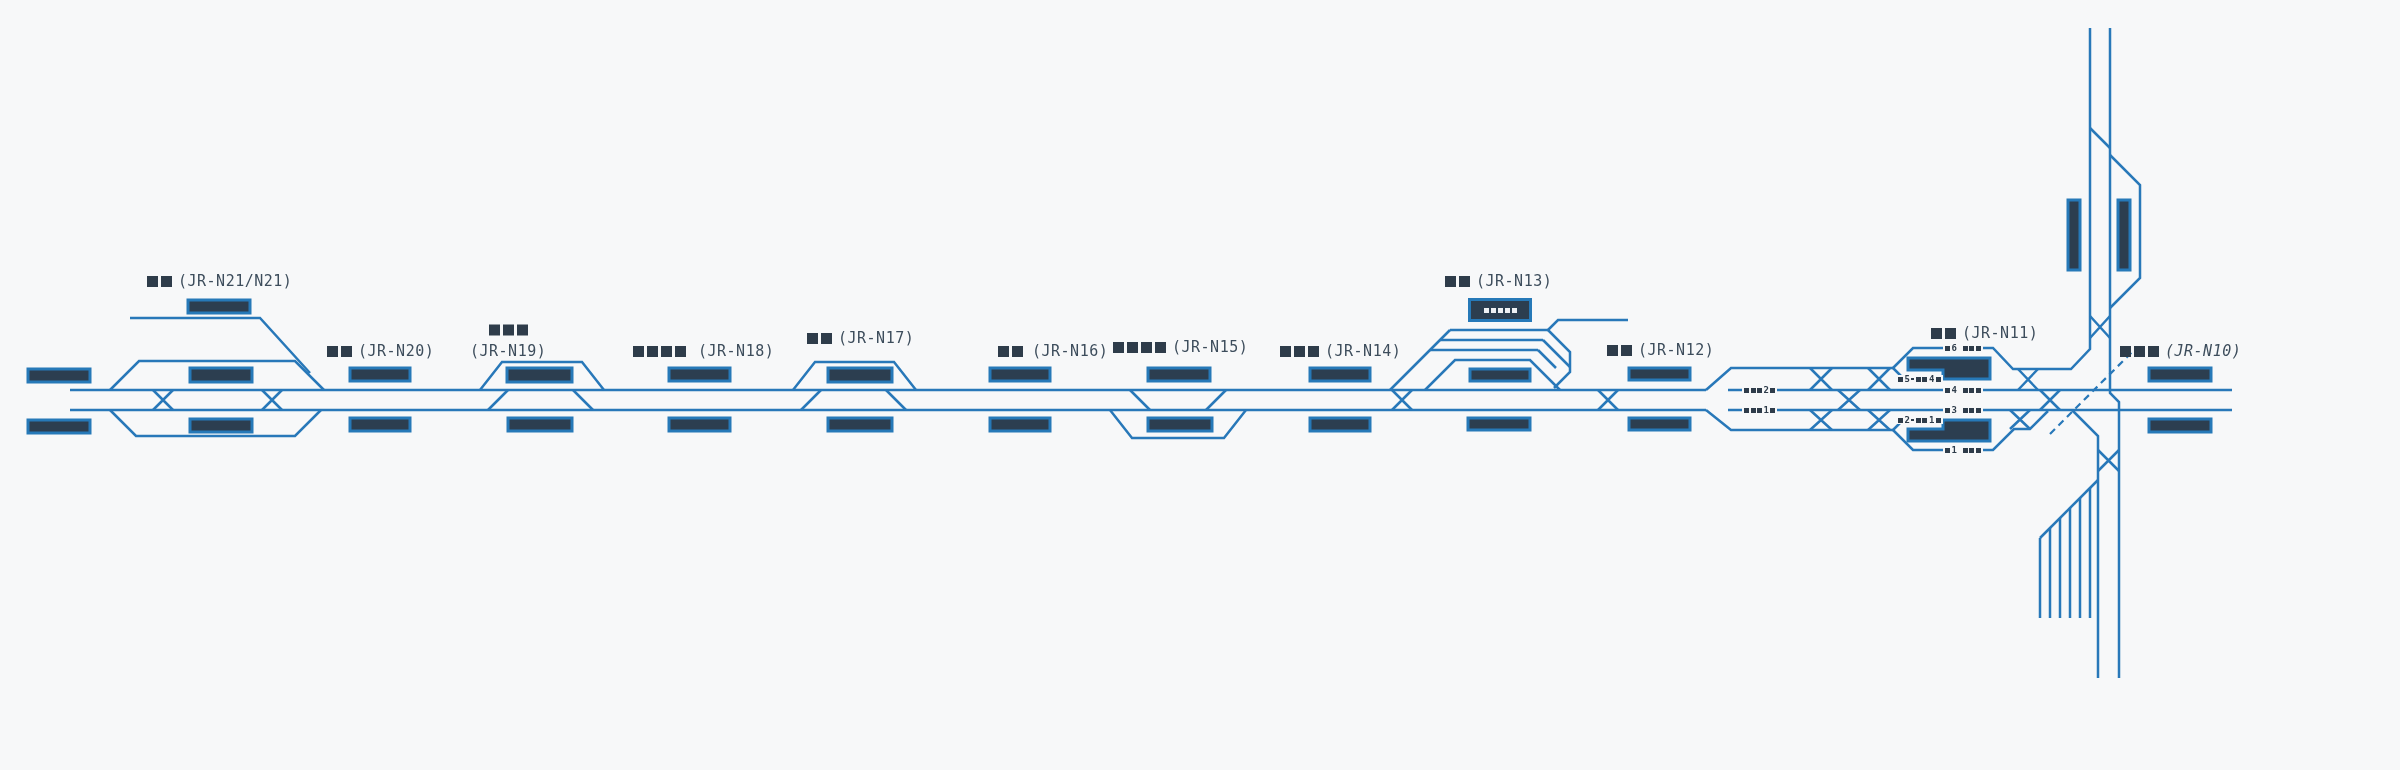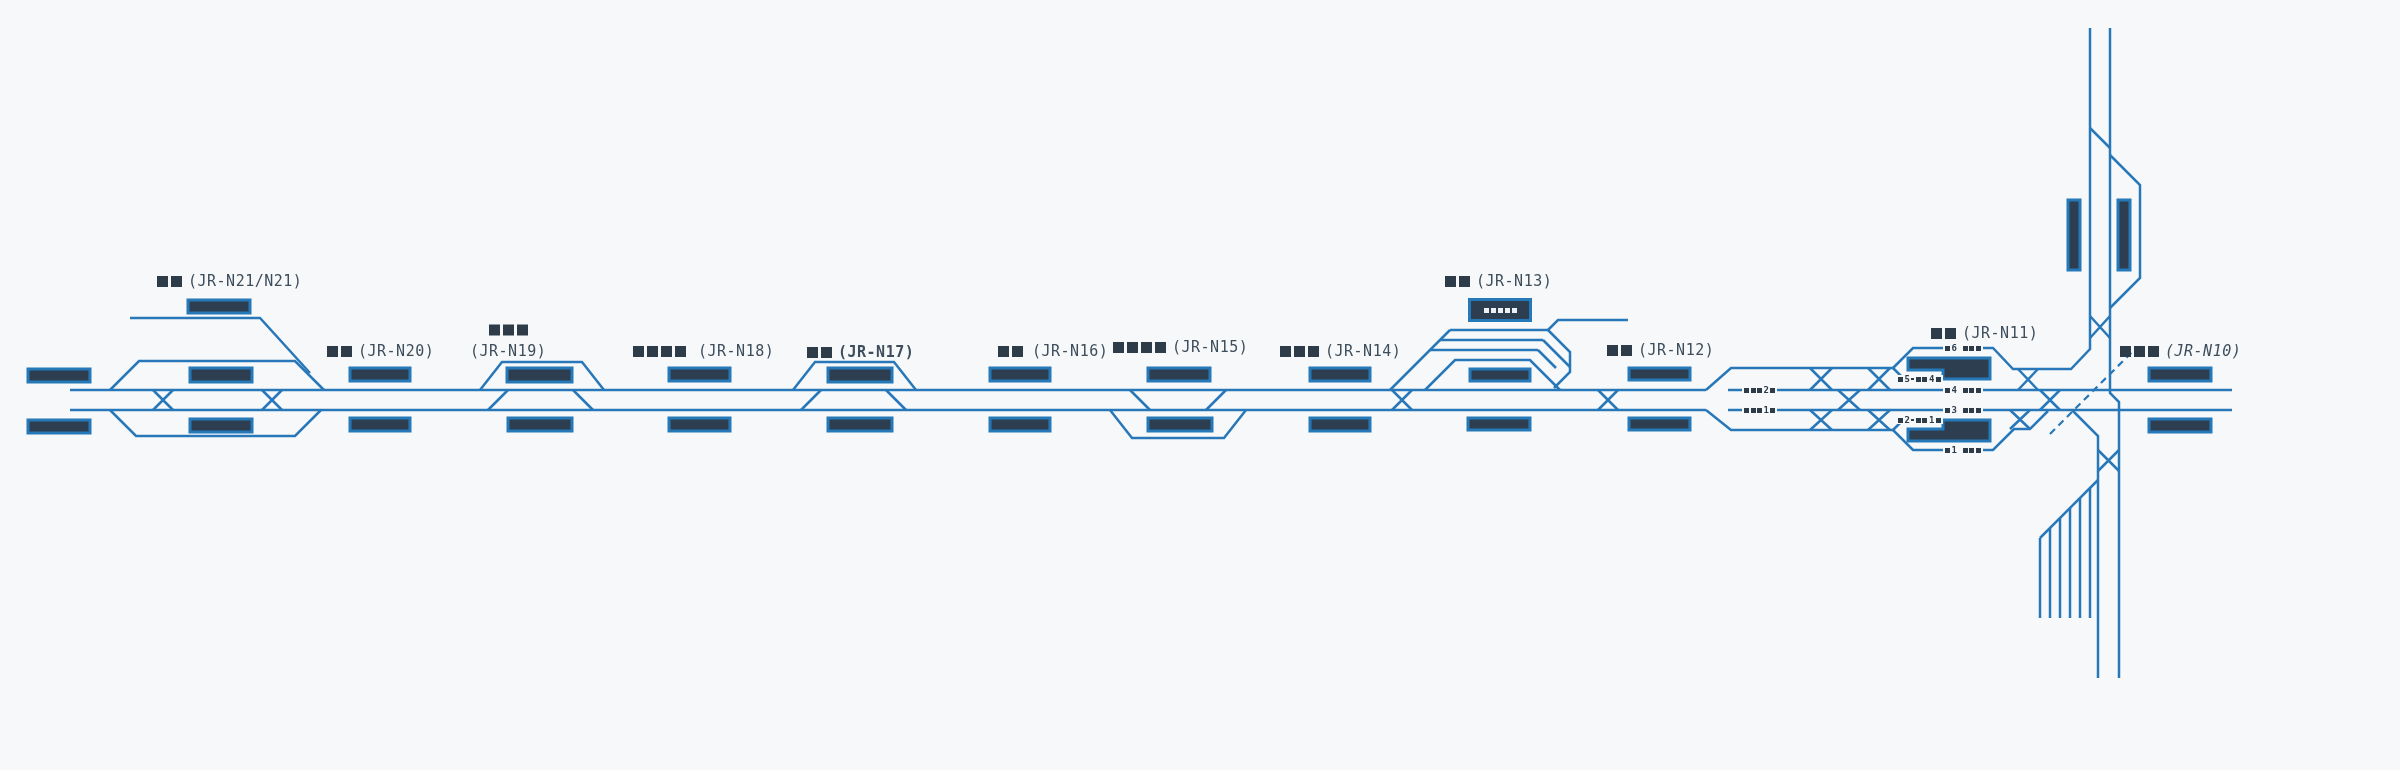--- a/index.html
+++ b/index.html
@@ -153,21 +153,21 @@
 
       <rect class="platform" x="2068" y="200" width="12" height="70"></rect>
       <rect class="platform" x="2118" y="200" width="12" height="70"></rect>
 
       <rect class="platform" x="2149" y="368" width="62" height="13"></rect>
       <rect class="platform" x="2149" y="419" width="62" height="13"></rect>
     </g>
   </svg>
 
   <div id="labels">
-      <div class="station-label" style="left: 157px; top: 281px;">
+      <div class="station-label" style="left: 147px; top: 281px;">
         <span class="name-boxes">
           <span class="name-box"></span>
           <span class="name-box"></span>
         </span>
         <span class="code">(JR-N21/N21)</span>
       </div>
       <div class="station-label" style="left: 327px; top: 351px;">
         <span class="name-boxes">
           <span class="name-box"></span>
           <span class="name-box"></span>
@@ -184,21 +184,21 @@
       </div>
       <div class="station-label" style="left: 633px; top: 351px; gap: 12px;">
         <span class="name-boxes">
           <span class="name-box"></span>
           <span class="name-box"></span>
           <span class="name-box"></span>
           <span class="name-box"></span>
         </span>
         <span class="code">(JR-N18)</span>
       </div>
-      <div class="station-label" style="left: 807px; top: 352px; font-weight: bold;">
+      <div class="station-label" style="left: 807px; top: 338px;">
         <span class="name-boxes">
           <span class="name-box"></span>
           <span class="name-box"></span>
         </span>
         <span class="code">(JR-N17)</span>
       </div>
       <div class="station-label" style="left: 998px; top: 351px; gap: 9px;">
         <span class="name-boxes">
           <span class="name-box"></span>
           <span class="name-box"></span>

